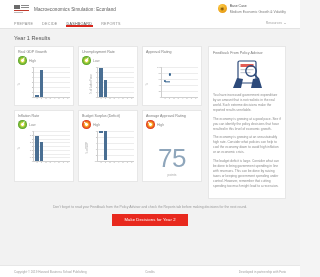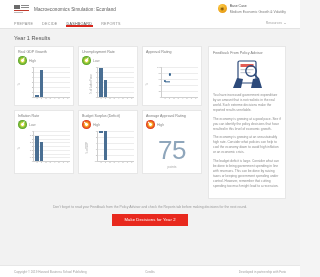--- a/index.html
+++ b/index.html
@@ -94,21 +94,21 @@
   .bar{width:3.4px;background:#4a6f93;}
   .xticks{position:absolute;left:6px;right:0;top:100%;display:flex;padding-left:1px;}
   .xtick{width:4.6px;text-align:center;font-size:2.5px;color:#a8a8a8;}
 
   
   .linechart .dotwrap{position:absolute;left:0;top:0;right:0;bottom:0;}
   .lc-dot{position:absolute;width:2.2px;height:2.2px;border-radius:50%;background:#2f5f8c;transform:translate(-50%,50%);}
   .lc-seg{position:absolute;height:0.7px;background:#2f5f8c;transform:translateY(50%);}
 
   
-  .bignum{font-size:26px;color:#8fa6bb;text-align:center;line-height:1.05;font-weight:300;letter-spacing:-0.5px;margin-top:8px;}
+  .bignum{font-size:26px;color:#8fa6bb;text-align:center;line-height:1.05;font-weight:300;letter-spacing:-0.5px;margin-top:16px;}
   .bigunit{font-size:3.3px;color:#a9a9a9;text-align:center;margin-top:1px;margin-bottom:2px;}
 
   
   .feedback{width:78px;background:#fff;border:1px solid #e7e7e7;padding:4px 4px 5px 4px;align-self:stretch;}
   .fb-title{font-size:3.7px;color:#7b7b7b;margin-bottom:3px;}
   .fb-art{height:32px;display:flex;align-items:center;justify-content:center;margin-bottom:3px;}
   .fb-p{font-size:3.25px;line-height:1.55;color:#8b8b8b;margin-bottom:3.5px;}
 
   
   .cta-wrap{padding:6px 14px 0 14px;text-align:center;}

